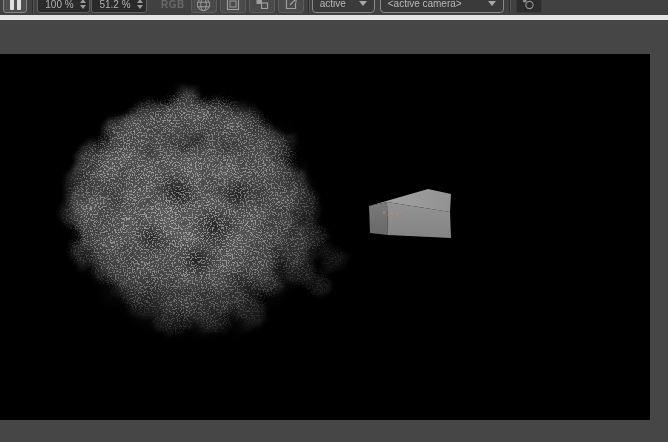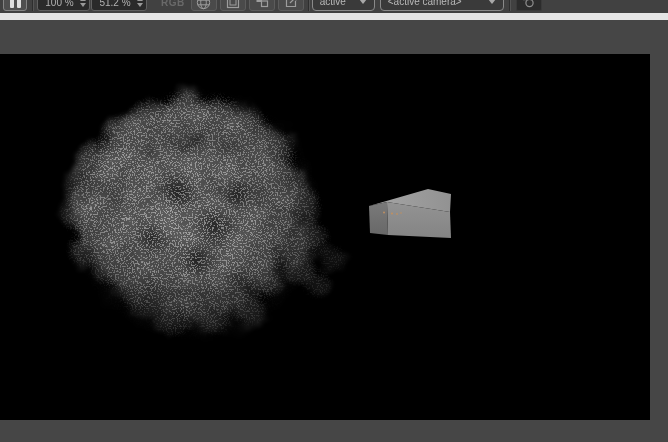--- a/index.html
+++ b/index.html
@@ -4,21 +4,21 @@
 <style>
   html,body{margin:0;padding:0;background:#464646;}
   .app{
     position:relative;width:668px;height:442px;overflow:hidden;
     font-family:"Liberation Sans",sans-serif;background:#464646;
     -webkit-user-select:none;user-select:none;
   }
   
   .toolbar{
     box-sizing:border-box;height:20px;width:668px;background:#414141;
-    border-bottom:7px solid #e5e5e5;overflow:hidden;
+    border-bottom:5px solid #e5e5e5;overflow:hidden;
     display:flex;align-items:flex-end;position:relative;
   }
   .tb{box-sizing:border-box;display:flex;align-items:center;justify-content:center;flex:0 0 auto;}
   .btn{
     background:#4a4a4a;border:1px solid #5c5c5c;border-radius:3px;
     height:21px;margin-bottom:2px;
   }
   .pause-btn{width:24px;margin-left:3px;border-color:#848484;background:#4f4f4f;gap:3px;}
   .pause-bar{width:4px;height:12px;background:#dedede;border-radius:1px;margin-top:2px;}
   .vsep{width:1px;height:15px;background:#2e2e2e;box-shadow:1px 0 0 rgba(255,255,255,.10);margin-bottom:2px;}

